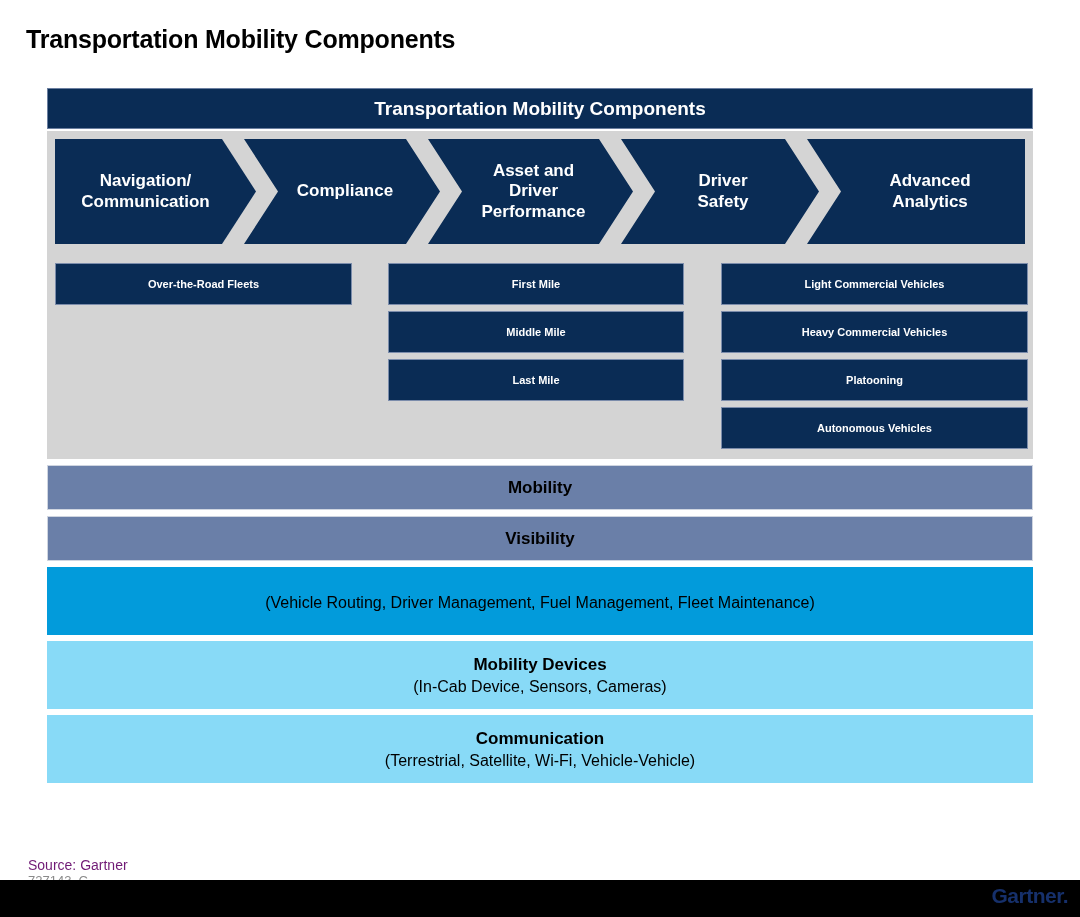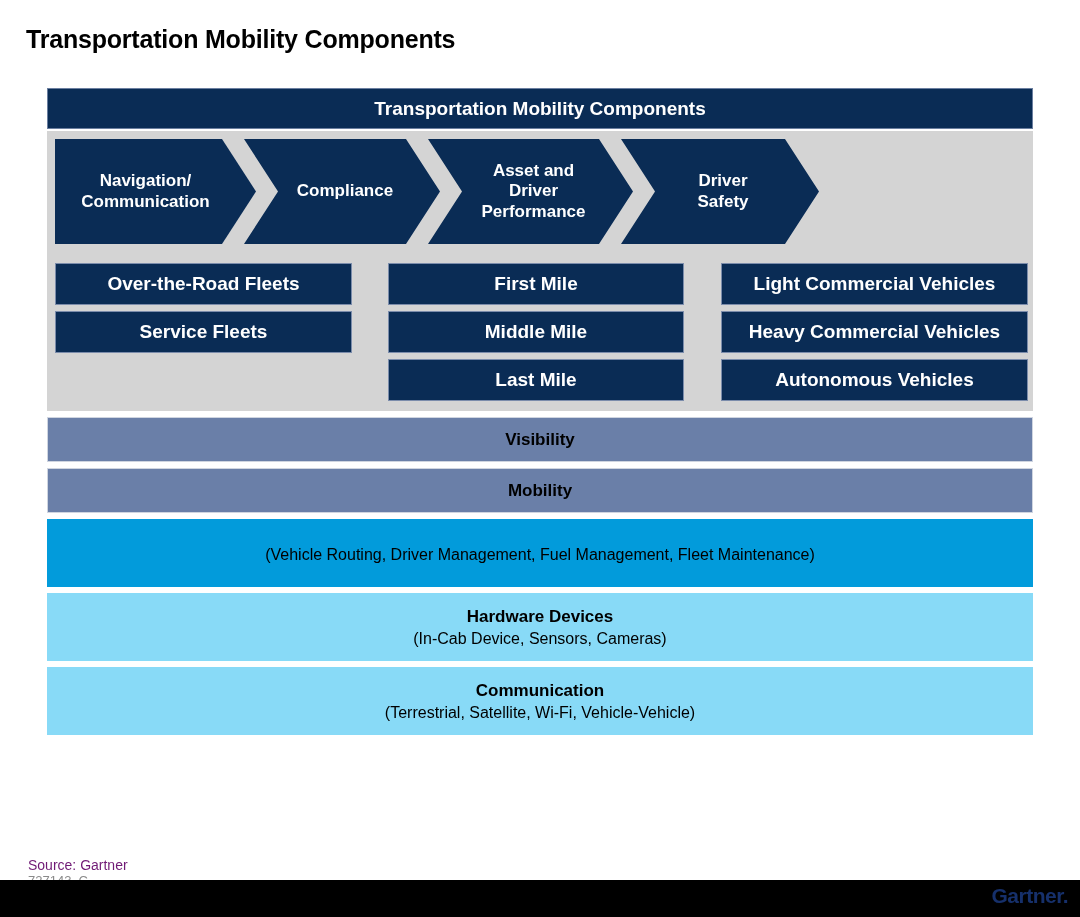--- a/index.html
+++ b/index.html
@@ -112,21 +112,21 @@
 
   .box {
     height: 42px;
     background: #0A2C55;
     border: 1px solid #7b8cab;
     box-sizing: border-box;
     display: flex;
     align-items: center;
     justify-content: center;
     color: #ffffff;
-    font-size: 19px;
+    font-size: 11px;
     font-weight: bold;
     margin-bottom: 6px;
   }
   .box:last-child { margin-bottom: 0; }
 
   
   .layer {
     box-sizing: border-box;
     border: 1px solid #cfd5e0;
     display: flex;
@@ -208,71 +208,75 @@
       </div>
       <div class="chev c3">
         <span style="white-space:pre-line">Asset and
 Driver
 Performance</span>
       </div>
       <div class="chev c4">
         <span style="white-space:pre-line">Driver
 Safety</span>
       </div>
+      <div class="chev c5">
+        <span style="white-space:pre-line">Advanced
+Analytics</span>
+      </div>
     </div>
 
     <div class="cols">
       <div class="col col1">
         <div class="box">
             <span>Over-the-Road Fleets</span>
           </div>
-        <div class="box">
-            <span>Service Fleets</span>
-          </div>
       </div>
       <div class="col col2">
         <div class="box">
             <span>First Mile</span>
           </div>
         <div class="box">
             <span>Middle Mile</span>
           </div>
         <div class="box">
             <span>Last Mile</span>
           </div>
       </div>
       <div class="col col3">
         <div class="box">
             <span>Light Commercial Vehicles</span>
           </div>
         <div class="box">
             <span>Heavy Commercial Vehicles</span>
           </div>
         <div class="box">
+            <span>Platooning</span>
+          </div>
+        <div class="box">
             <span>Autonomous Vehicles</span>
           </div>
       </div>
     </div>
 
+  </div>
+
+  <div class="layer slate">
+    <div class="l-title">Mobility</div>
   </div>
 
   <div class="layer slate">
     <div class="l-title">Visibility</div>
   </div>
 
-  <div class="layer slate">
-    <div class="l-title">Mobility</div>
-  </div>
-
   <div class="layer cyan">
     <div class="l-sub">(Vehicle Routing, Driver Management, Fuel Management, Fleet Maintenance)</div>
   </div>
 
   <div class="layer lcyan">
-    <div class="l-title">Hardware Devices</div>
+    <div class="l-title">Mobility Devices</div>
     <div class="l-sub">(In-Cab Device, Sensors, Cameras)</div>
   </div>
 
   <div class="layer lcyan">
     <div class="l-title">Communication</div>
     <div class="l-sub">(Terrestrial, Satellite, Wi-Fi, Vehicle-Vehicle)</div>
   </div>
 
 </div>
 

